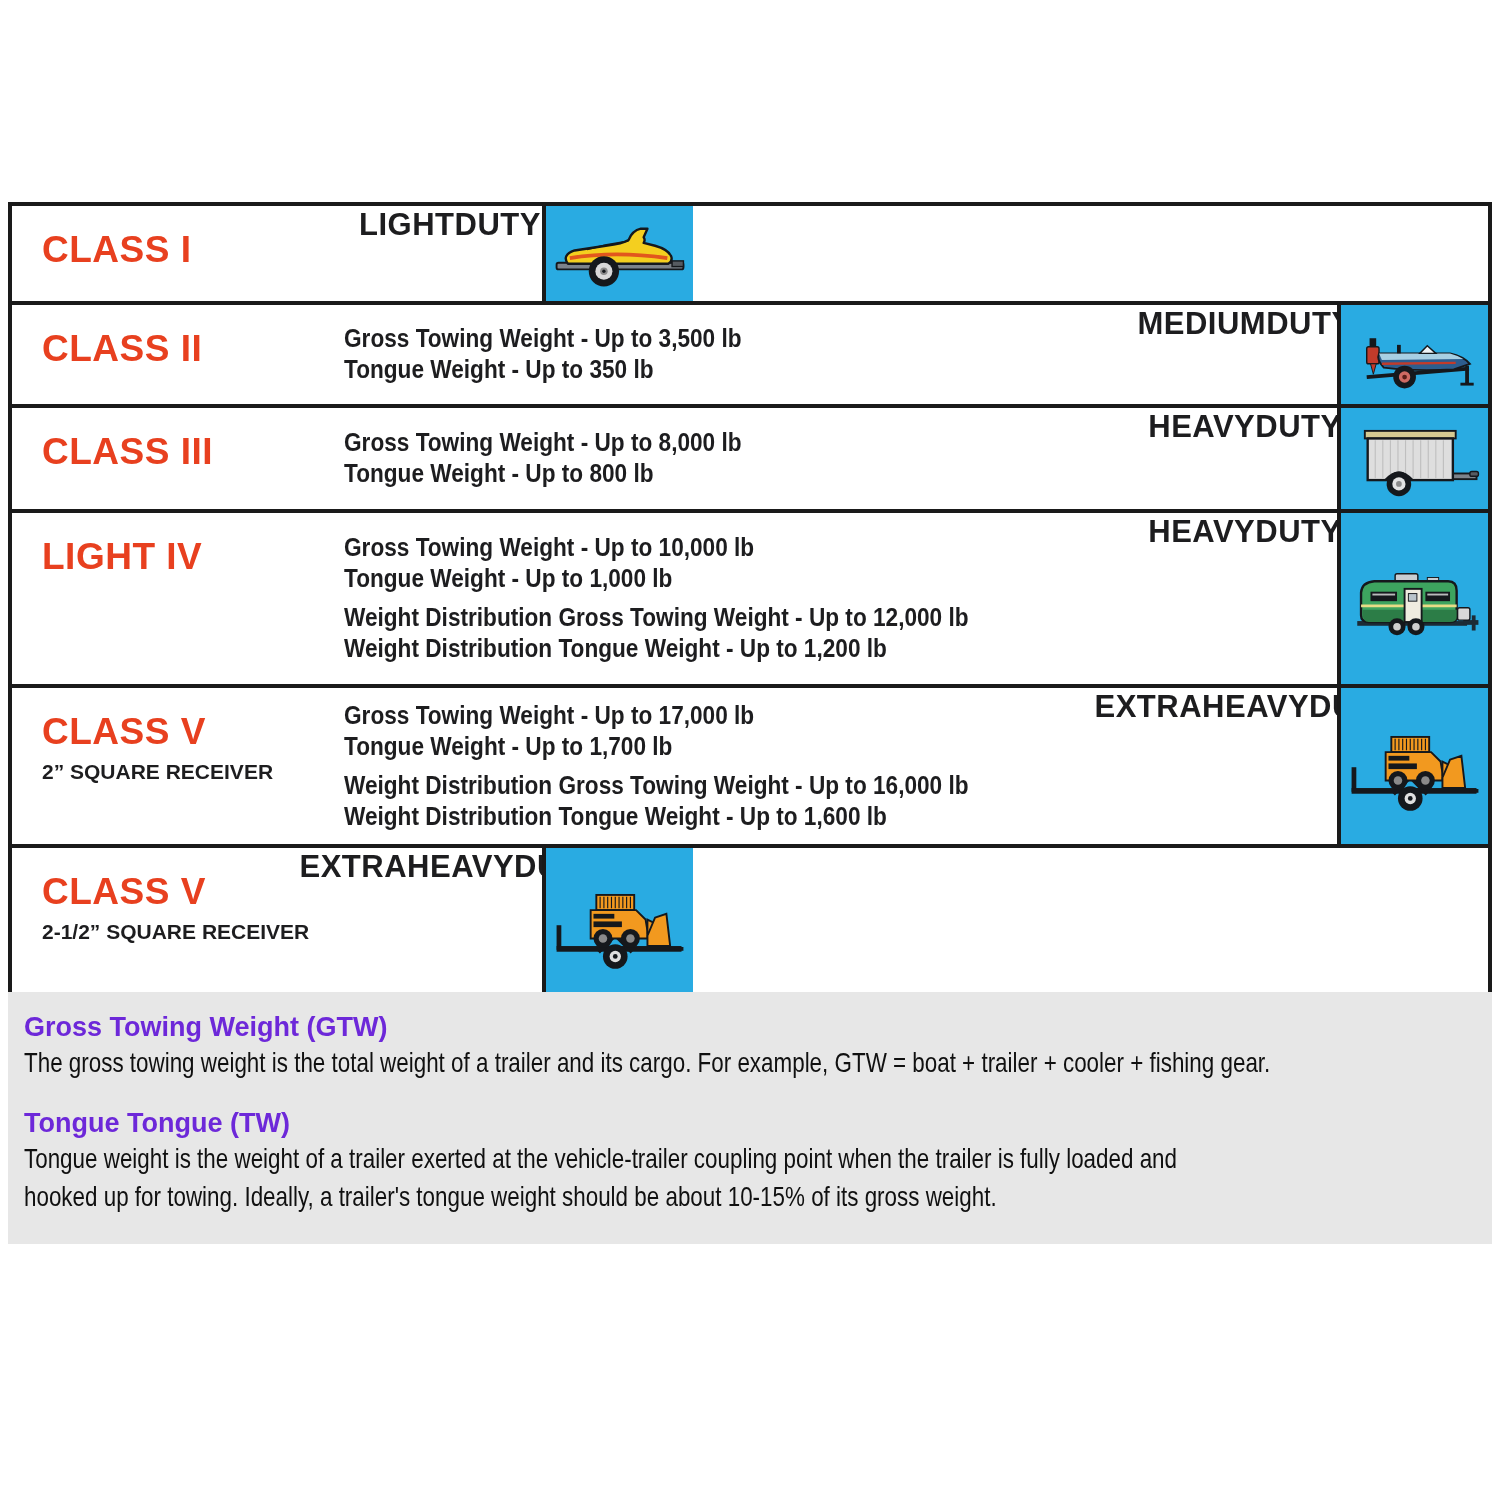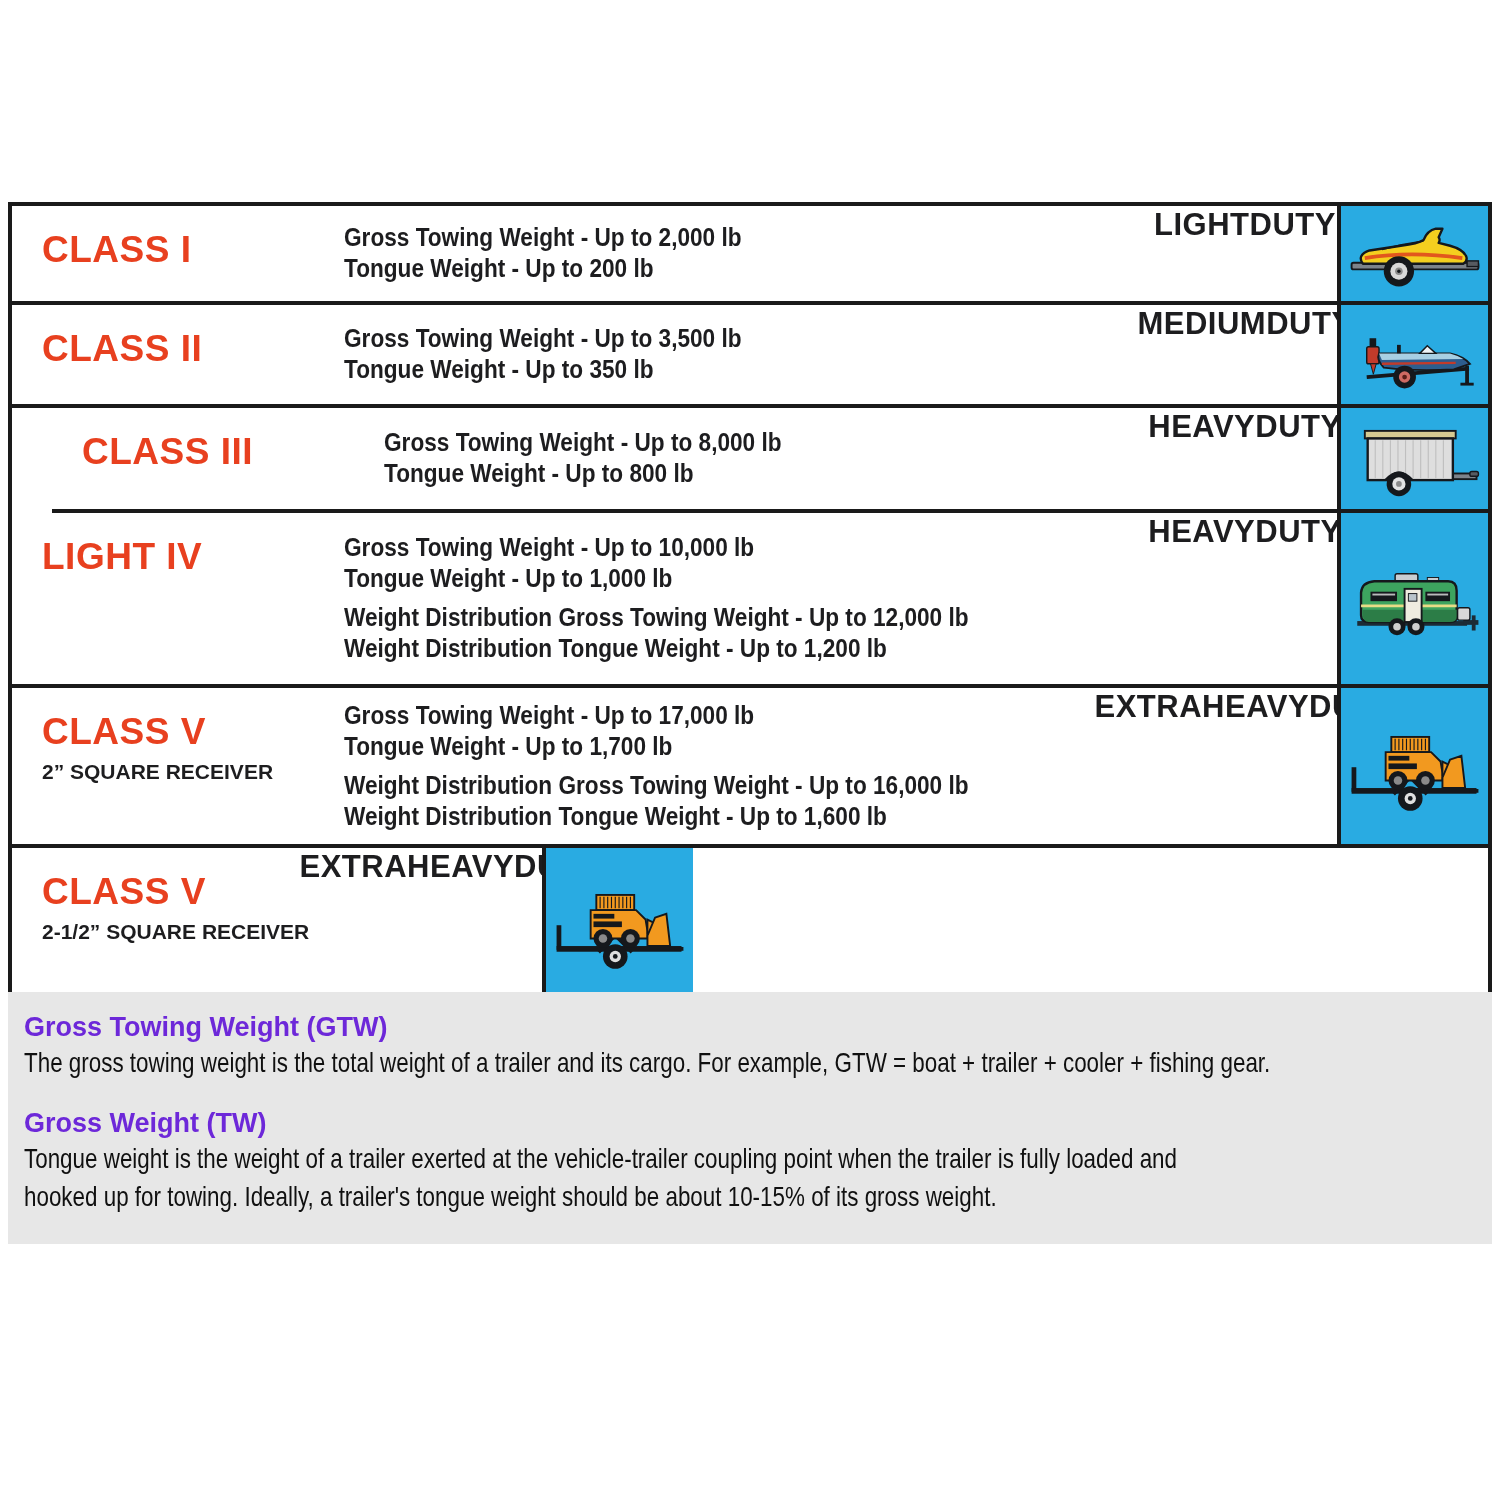--- a/index.html
+++ b/index.html
@@ -11,21 +11,21 @@
 
   
   .towing-table{
     position:absolute;left:8px;top:202px;width:1484px;
     border:4px solid var(--border,#1a1a1a);box-sizing:border-box;background:#fff;
   }
   .t-row{display:flex;border-bottom:4px solid var(--border,#1a1a1a);background:#fff;}
   .t-row:last-child{border-bottom:none;}
   .t-row:nth-child(1){min-height:90px;}
   .t-row:nth-child(2){min-height:99px;}
-  .t-row:nth-child(3){min-height:101px;margin-left:40px;}
+  .t-row:nth-child(3){min-height:101px;}
   .t-row:nth-child(4){min-height:171px;}
   .t-row:nth-child(5){min-height:146px;}
   .t-row:nth-child(6){min-height:151px;}
 
   .cell-class{width:332px;box-sizing:border-box;padding:24px 6px 8px 30px;}
   .class-label{
     font-size:37px;font-weight:bold;color:var(--class-red,#E8401F);
     white-space:nowrap;letter-spacing:.5px;line-height:40px;
   }
   .class-sub{
@@ -63,24 +63,20 @@
 </style>
 </head>
 <body>
 
 <div class="page">
 
   <div class="towing-table" id="towing-table">
       <div class="t-row">
         <div class="cell-class">
           <div class="class-label">CLASS I</div>
-        </div>
-        <div class="cell-specs">
-          <div class="spec-line">Gross Towing Weight - Up to 2,000 lb</div>
-          <div class="spec-line">Tongue Weight - Up to 200 lb</div>
         </div>
         <div class="cell-duty">
           <div class="duty-line">LIGHT</div>
           <div class="duty-line">DUTY</div>
         </div>
         <div class="cell-icon">
           <span>
             <svg viewBox="0 0 150 100" xmlns="http://www.w3.org/2000/svg">
               <rect x="8" y="60" width="134" height="7" rx="2" fill="#7d838a" stroke="#15181c" stroke-width="2"></rect>
               <rect x="130" y="58" width="12" height="6" fill="#565b61" stroke="#15181c" stroke-width="1.5"></rect>
@@ -272,20 +268,20 @@
           </span>
         </div>
       </div>
     </div>
 
   <div class="definitions">
     <div class="def-heading">Gross Towing Weight (GTW)</div>
     <div id="gtw-lines">
         <div class="def-line">The gross towing weight is the total weight of a trailer and its cargo. For example, GTW = boat + trailer + cooler + fishing gear.</div>
       </div>
-    <div class="def-heading second">Gross Weight (TW)</div>
+    <div class="def-heading second">Tongue Tongue (TW)</div>
     <div id="tw-lines">
         <div class="def-line">Tongue weight is the weight of a trailer exerted at the vehicle-trailer coupling point when the trailer is fully loaded and</div>
         <div class="def-line">hooked up for towing. Ideally, a trailer's tongue weight should be about 10-15% of its gross weight.</div>
       </div>
   </div>
 
 </div>
 
 </body></html>

